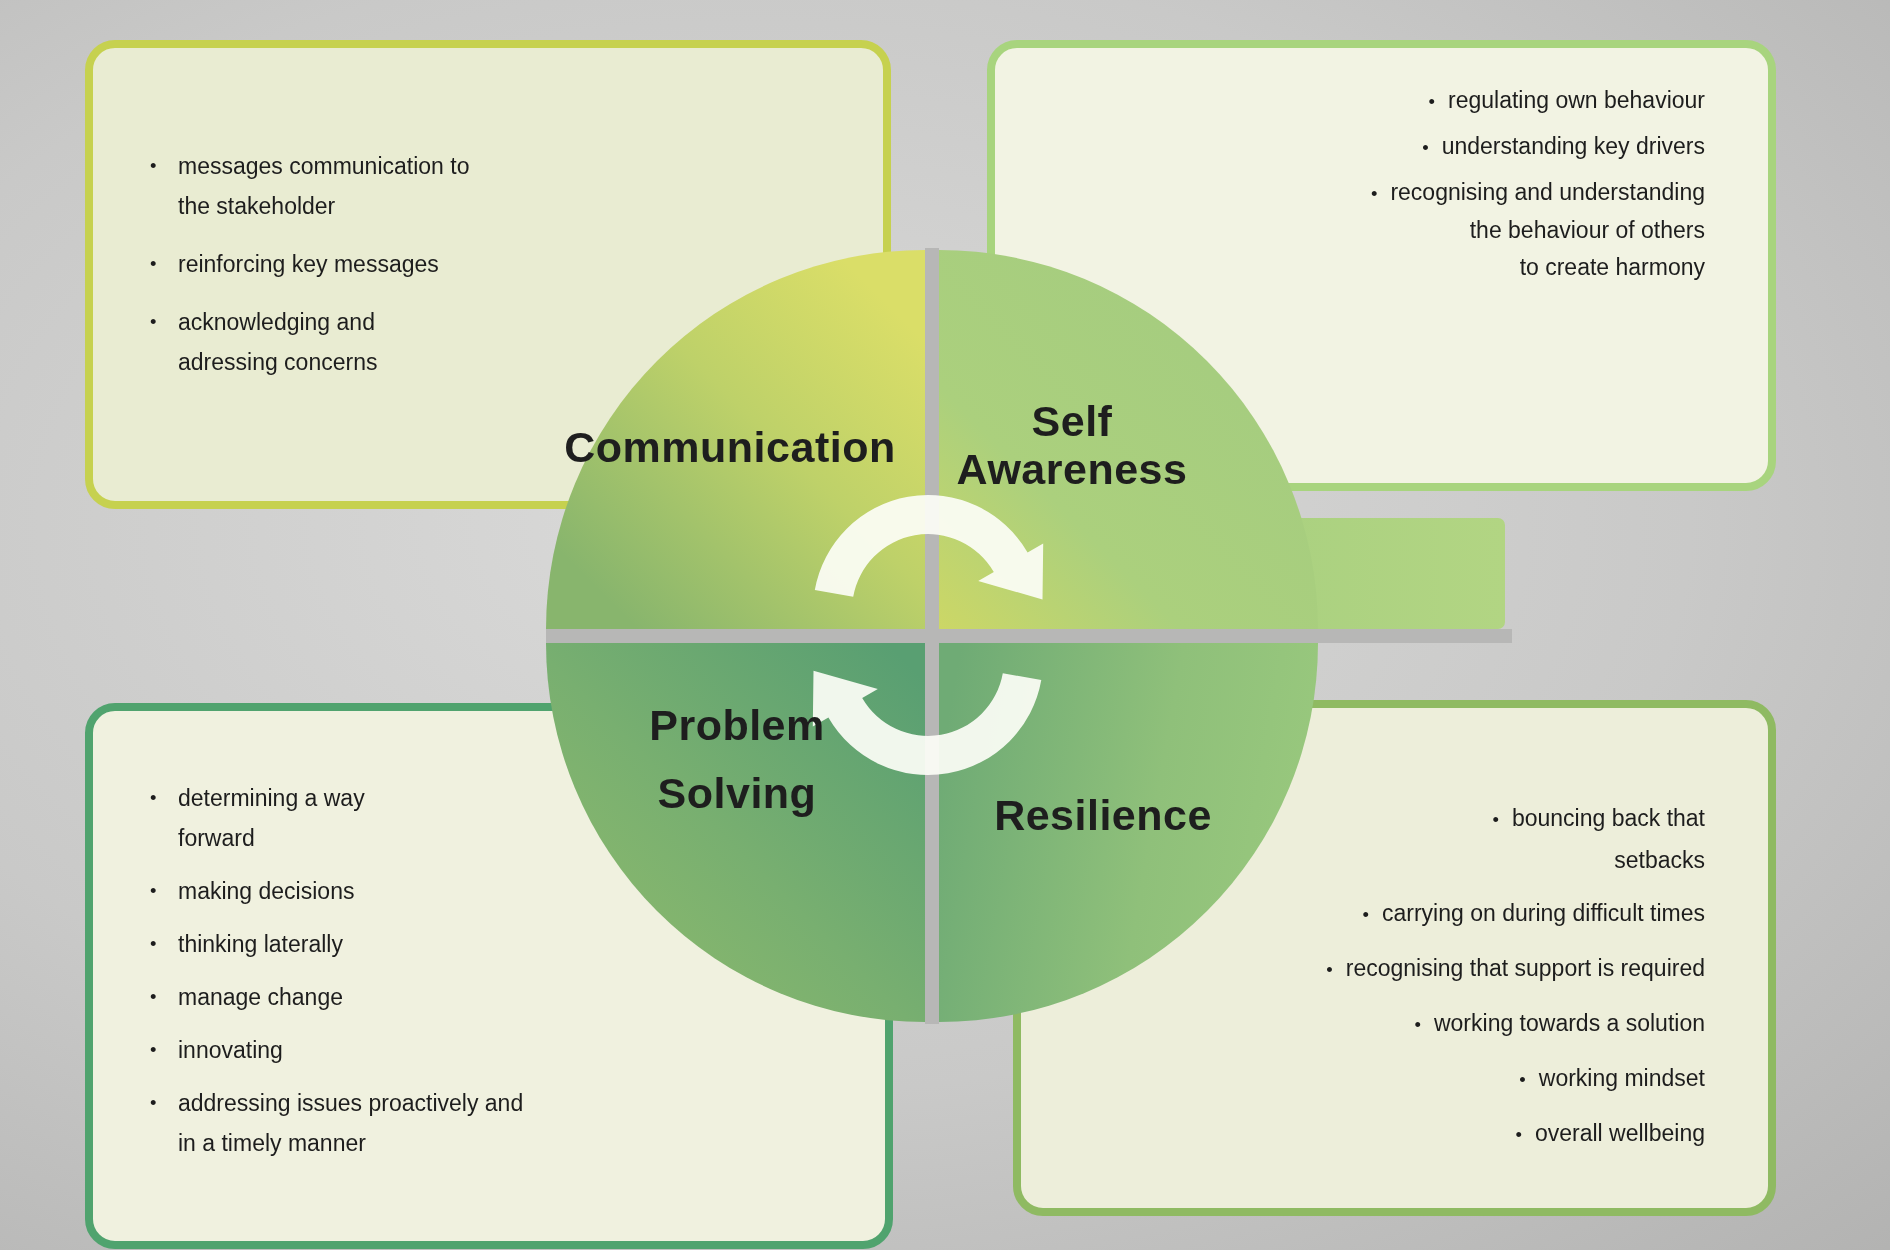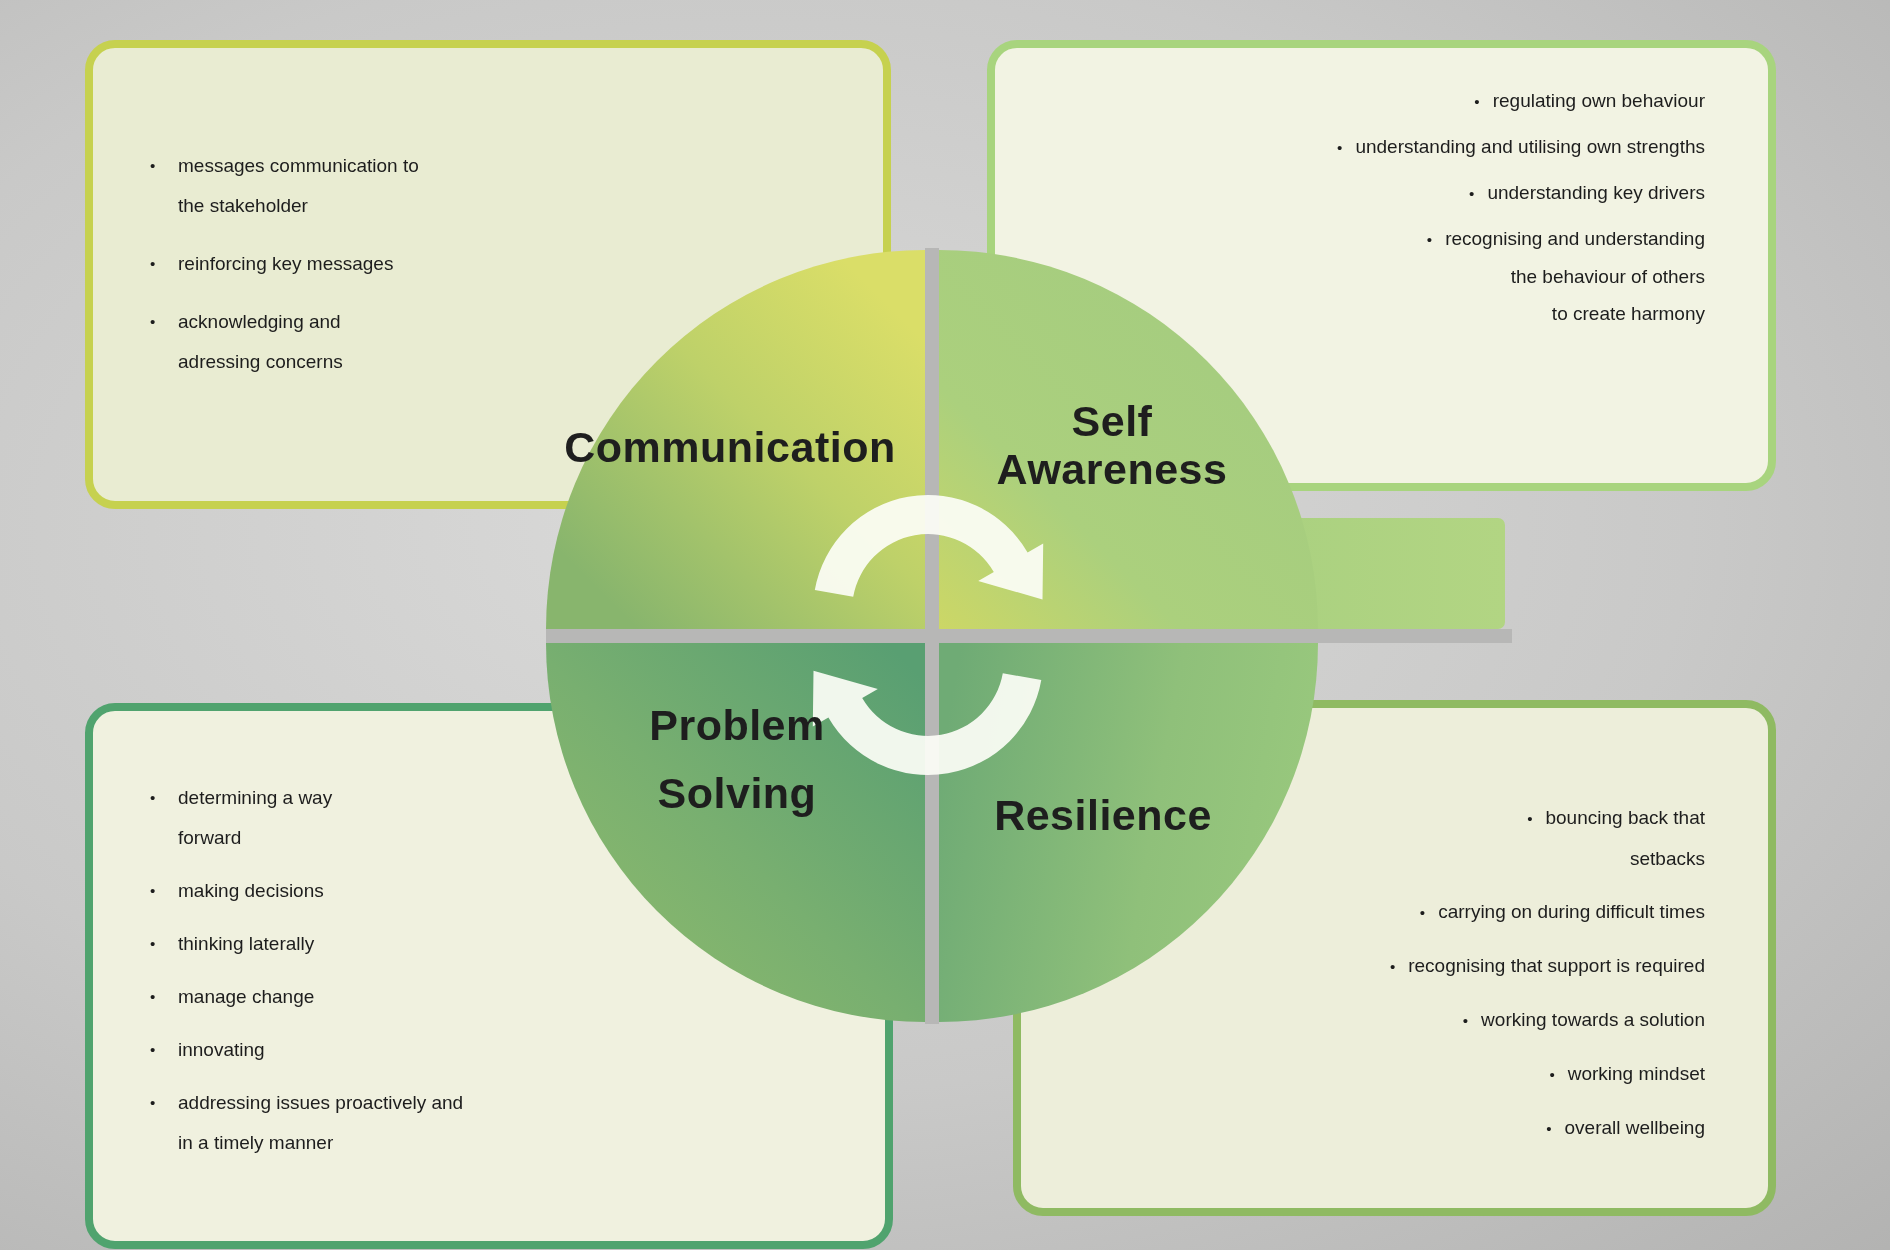--- a/index.html
+++ b/index.html
@@ -26,21 +26,21 @@
   }
   .box-tl { left: 85px;  top: 40px;  width: 790px; height: 453px; border: 8px solid #c6d14f; background:#e9ecd2; }
   .box-tr { left: 987px; top: 40px;  width: 773px; height: 435px; border: 8px solid #a8d47e; background:#f2f3e3; }
   .box-bl { left: 85px;  top: 703px; width: 792px; height: 530px; border: 8px solid #50a36e; background:#f0f1df; }
   .box-br { left: 1013px;top: 700px; width: 747px; height: 500px; border: 8px solid #8fba62; background:#edeeda; }
 
   
   .bullets {
     position: absolute;
     color: #1d1d1d;
-    font-size: 19px;
+    font-size: 23px;
   }
   .bullets .btext { white-space: pre-line; }
 
   .bullets-tl { left: 150px; top: 146px; width: 470px; line-height: 40px; }
   .bullets-bl { left: 150px; top: 778px; width: 590px; line-height: 40px; }
   .bullets-tr { right: 185px; top: 82px;  width: 700px; line-height: 37px; text-align: right; }
   .bullets-br { right: 185px; top: 798px; width: 650px; line-height: 40px; text-align: right; }
 
   .bullets-left .bullet-item { display: flex; margin-bottom: 17px; }
   .bullets-tl .bullet-item { margin-bottom: 18px; }
@@ -104,21 +104,21 @@
     transform: translate(-50%, -50%);
     color: #1e1e1e;
     font-weight: bold;
     font-size: 43px;
     line-height: 48px;
     text-align: center;
     white-space: pre-line;
     letter-spacing: 0.5px;
   }
   .ql-communication  { left: 730px;  top: 447px; }
-  .ql-self-awareness { left: 1112px; top: 445px; }
+  .ql-self-awareness { left: 1072px; top: 445px; }
   .ql-problem-solving{ left: 737px;  top: 759px; line-height: 68px; }
   .ql-resilience     { left: 1103px; top: 815px; }
 </style>
 </head>
 <body>
 
 <div class="stage">
 
   <div class="box box-tl"></div>
   <div class="box box-tr"></div>
@@ -160,21 +160,20 @@
         <span class="btext">reinforcing key messages</span>
       </div>
       <div class="bullet-item">
         <span class="dot">•</span>
         <span class="btext">acknowledging and
 adressing concerns</span>
       </div>
     </div>
   <div class="bullets bullets-right bullets-tr">
       <div class="bullet-item"><span class="dot">•</span><span class="btext">regulating own behaviour</span></div>
-      <div class="bullet-item"><span class="dot">•</span><span class="btext">understanding and utilising own strengths</span></div>
       <div class="bullet-item"><span class="dot">•</span><span class="btext">understanding key drivers</span></div>
       <div class="bullet-item"><span class="dot">•</span><span class="btext">recognising and understanding
 the behaviour of others
 to create harmony</span></div>
     </div>
   <div class="bullets bullets-left bullets-bl">
       <div class="bullet-item">
         <span class="dot">•</span>
         <span class="btext">determining a way
 forward</span>

